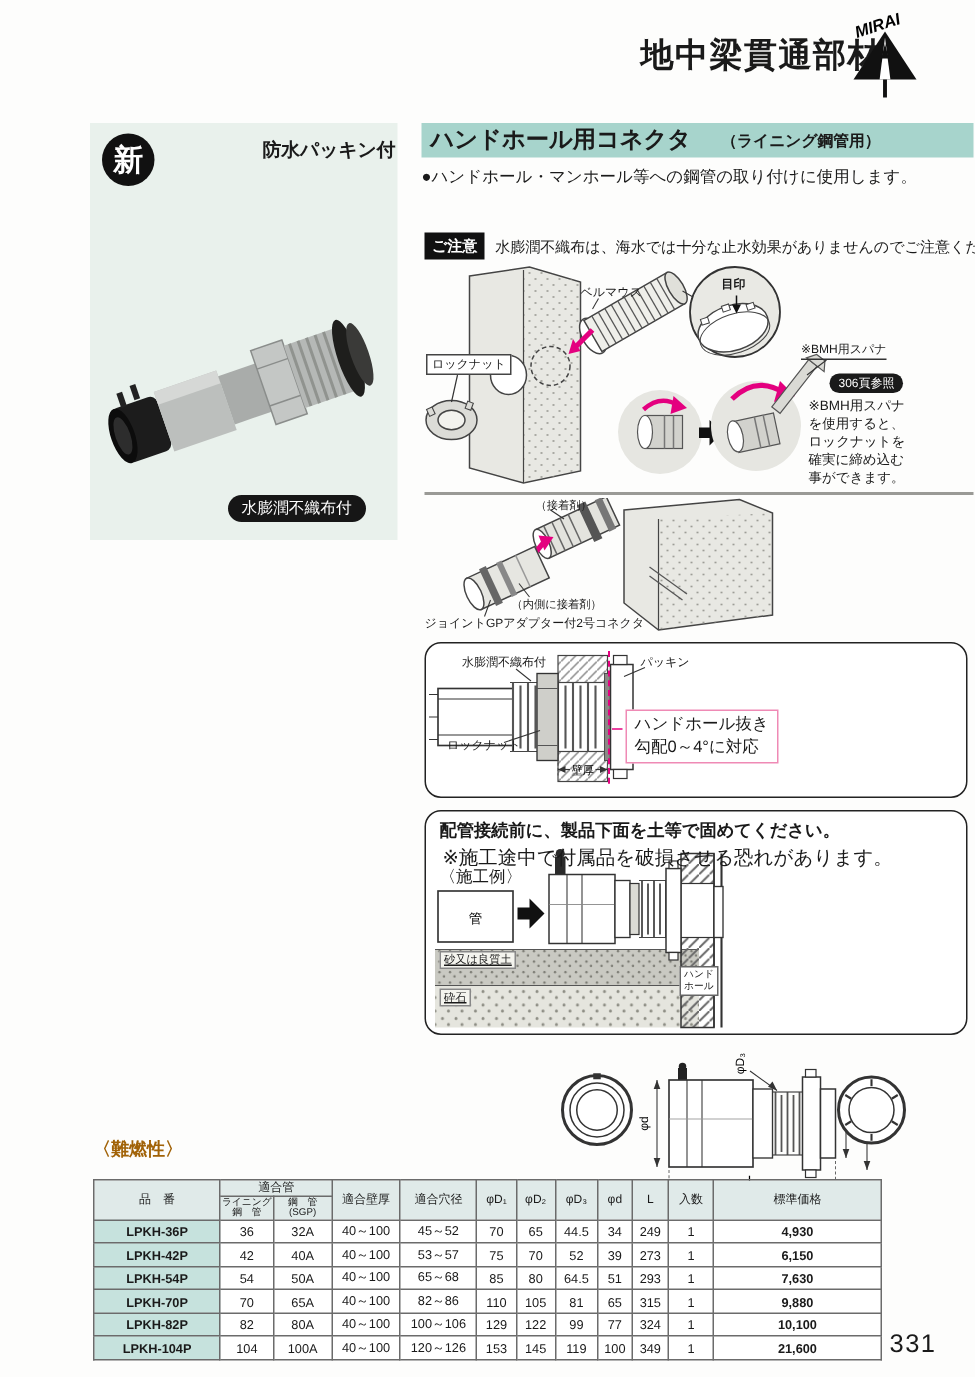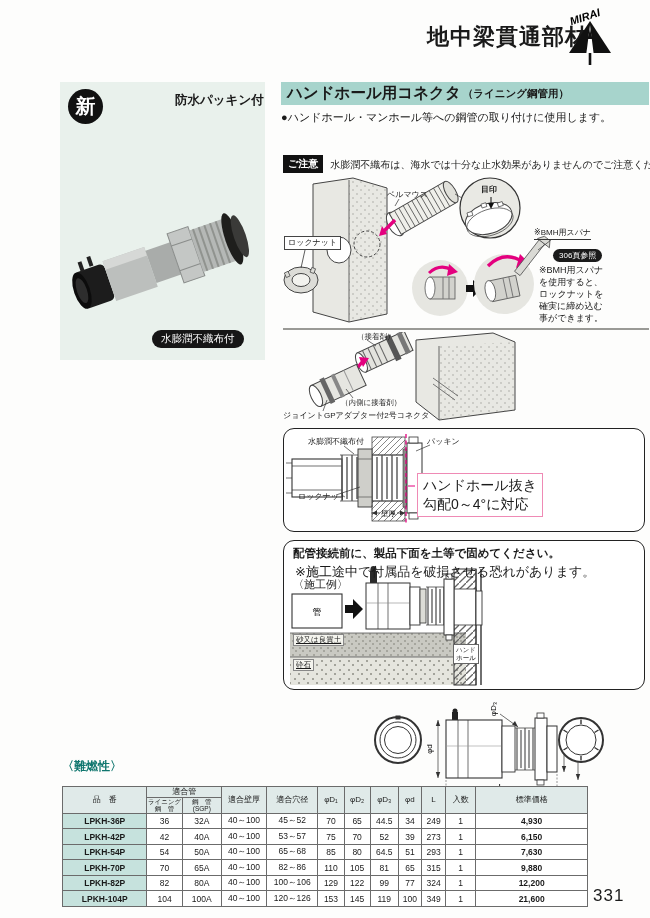--- a/index.html
+++ b/index.html
@@ -9,39 +9,39 @@
   
   .header-title{left:0;top:22px;width:588px;text-align:right;font-size:22px;font-weight:bold;letter-spacing:1px;}
   .brand-logo{left:563px;top:5px;}
   
   .photo-block{left:60px;top:82px;width:205px;height:278px;background:#e9f1ec;}
   .new-badge{left:8px;top:7px;width:35px;height:35px;background:#111;color:#fff;border-radius:50%;
              font-size:20px;font-weight:bold;display:flex;align-items:center;justify-content:center;}
   .feature-label{left:115px;top:10px;font-size:12.5px;font-weight:bold;}
   .photo-badge{left:92px;top:248px;background:#161616;color:#fff;border-radius:10px;font-size:10.5px;
                padding:2px 9px;white-space:nowrap;}
-  .flammability{left:62px;top:758px;color:#0f766e;font-size:12px;font-weight:bold;}
+  .flammability{left:62px;top:758px;color:#a16207;font-size:12px;font-weight:bold;}
   
   .title-bar{left:281px;top:82px;width:368px;height:23px;background:#a7d4cc;display:flex;align-items:center;padding-left:6px;box-sizing:border-box;}
   .title-main{font-size:15.5px;font-weight:bold;white-space:nowrap;}
-  .title-sub{font-size:10.5px;font-weight:bold;margin-left:2px;white-space:nowrap;}
+  .title-sub{font-size:10.5px;font-weight:bold;margin-left:20px;white-space:nowrap;}
   .description{left:281px;top:110px;font-size:11px;}
   .caution{left:283px;top:155px;display:flex;gap:7px;align-items:flex-start;}
   .caution-label{background:#111;color:#fff;font-size:10px;font-weight:bold;padding:2px 5px;white-space:nowrap;}
   .caution-text{font-size:10px;padding-top:3px;white-space:nowrap;}
   
   .dgm{position:absolute;}
   .lbl{position:absolute;font-size:8px;white-space:nowrap;color:#1a1a1a;line-height:1.2;}
   .lbl-boxed{border:1px solid #444;background:#fff;padding:1px 3px;}
   .lbl-underline{border-bottom:1px solid #333;padding-bottom:1px;}
   .ref-badge{position:absolute;background:#1a1a1a;color:#fff;font-size:8px;border-radius:7px;padding:1px 6px;white-space:nowrap;}
   .note-block{position:absolute;font-size:9px;line-height:1.32;white-space:pre-line;}
   .rbox{position:absolute;border:1.5px solid #222;border-radius:11px;background:#fff;box-sizing:border-box;}
   .divider{left:283px;top:328px;width:366px;border-top:2px solid #9a9a96;}
-  .pink-note{position:absolute;border:1px solid #ef8ab5;background:#fff;padding:2px 5px;font-size:14px;line-height:1.35;white-space:nowrap;}
+  .pink-note{position:absolute;border:1px solid #ef8ab5;background:#fff;padding:2px 5px;font-size:11px;line-height:1.35;white-space:nowrap;}
   .d4-title{position:absolute;left:9px;top:5px;font-size:11.5px;font-weight:bold;white-space:nowrap;}
   .d4-sub{position:absolute;left:11px;top:22px;font-size:13px;white-space:nowrap;}
   .d4-example{position:absolute;left:9px;top:36px;font-size:11px;font-weight:normal;}
   .ground-label{position:absolute;font-size:7.5px;background:#f4f4ee;border:0.5px solid #888;padding:0 2px;text-decoration:underline;}
   .handhole-label{position:absolute;font-size:6.5px;background:#fff;border:0.5px solid #666;text-align:center;
                   white-space:pre-line;line-height:1.25;padding:1px 2px;}
   
   .spec-table{left:62px;top:786px;width:526px;border-collapse:collapse;table-layout:fixed;}
   .spec-table th,.spec-table td{border:0.8px solid #6b6b6b;text-align:center;vertical-align:middle;padding:0;}
   .spec-table{border:1.5px solid #444;}
@@ -554,21 +554,21 @@
           <td>82</td>
           <td>80A</td>
           <td>40～100</td>
           <td>100～106</td>
           <td>129</td>
           <td>122</td>
           <td>99</td>
           <td>77</td>
           <td>324</td>
           <td>1</td>
-          <td class="price-cell">12,200</td>
+          <td class="price-cell">10,100</td>
         </tr>
         <tr>
           <td class="part-cell">LPKH-104P</td>
           <td>104</td>
           <td>100A</td>
           <td>40～100</td>
           <td>120～126</td>
           <td>153</td>
           <td>145</td>
           <td>119</td>

